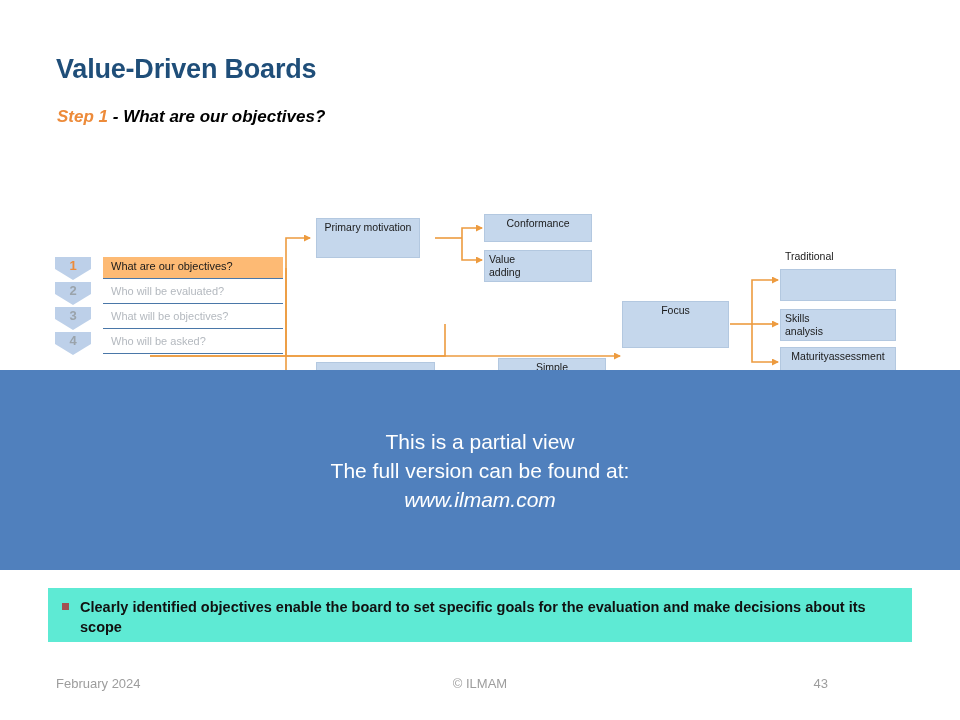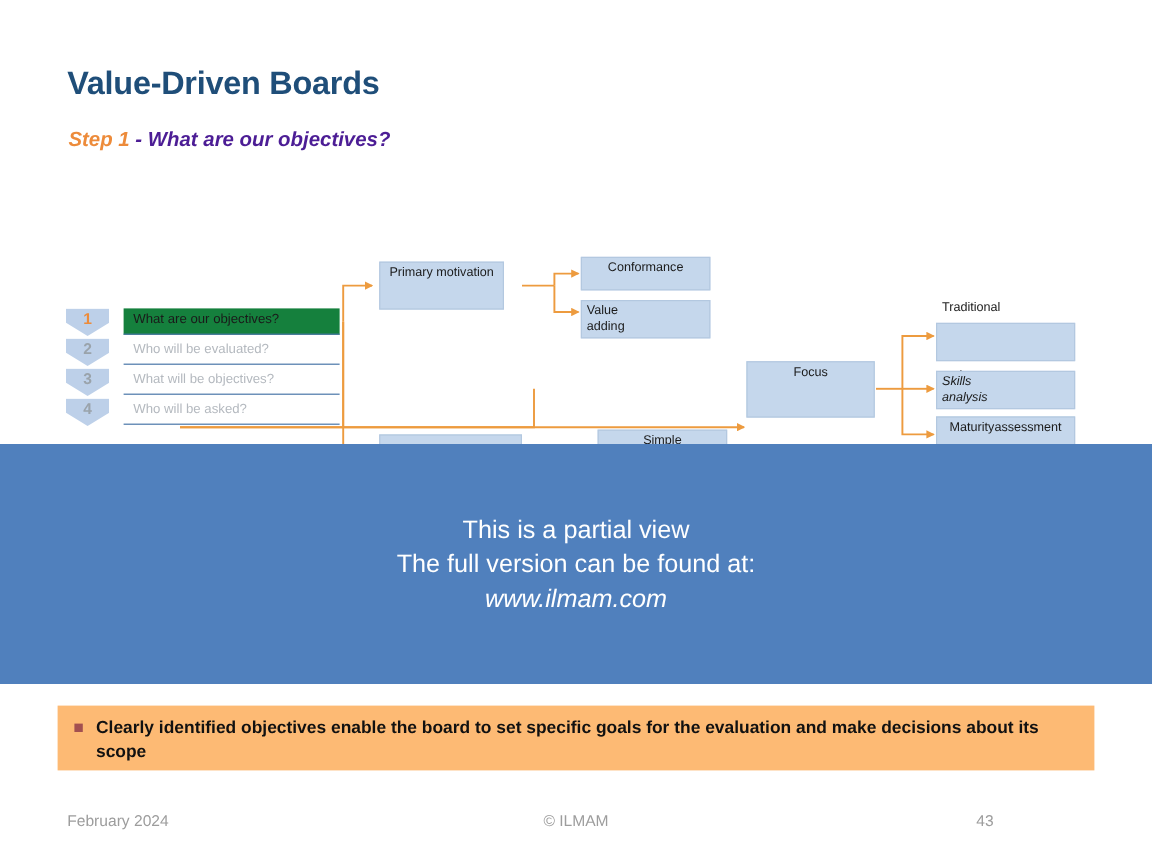--- a/index.html
+++ b/index.html
@@ -37,21 +37,21 @@
   #subtitle {
     position: absolute;
     left: 57px;
     top: 107px;
     font-size: 17px;
     font-weight: bold;
     font-style: italic;
     white-space: nowrap;
   }
   #subtitle .step-label { color: #ed8b3a; }
-  #subtitle .step-rest  { color: #4c1d95; font-style: italic; }
+  #subtitle .step-rest  { color: #000000; font-style: italic; }
 
   
   #diagram {
     position: absolute;
     left: 0; top: 150px;
     width: 960px; height: 420px;
   }
 
   
   .step-list {
@@ -92,21 +92,21 @@
     padding: 3px 0 0 8px;
     font-size: 11px;
     color: #b4b9bf;
     border-bottom: 1.4px solid #4a77a8;
     background: transparent;
     white-space: nowrap;
     overflow: hidden;
   }
   .step-row.active .step-text {
     color: #1a1a1a;
-    background: #15803d;
+    background: #fdba74;
   }
 
   
   .node {
     position: absolute;
     background: #c5d7ec;
     border: 1px solid #b3c8e0;
     box-sizing: border-box;
     display: flex;
     align-items: flex-start;
@@ -161,21 +161,21 @@
     font-style: italic;
   }
 
   
   #callout {
     position: absolute;
     left: 48px;
     top: 588px;
     width: 864px;
     height: 54px;
-    background: #fdba74;
+    background: #5eead4;
     box-sizing: border-box;
     padding: 9px 14px 0 14px;
     display: flex;
     z-index: 25;
   }
   #callout .bullet-mark {
     width: 7px; height: 7px;
     background: #a35050;
     margin: 6px 11px 0 0;
     flex: 0 0 auto;
@@ -293,21 +293,21 @@
 
     <div class="node" style="left:622px; top:151px; width:107px; height:47px;">
       <span>Focus</span>
     </div>
 
     <div class="node" style="left:780px; top:119px; width:116px; height:32px; flex-direction:column;gap:44px;">
       <span>Traditional</span>
       <span>review</span>
     </div>
 
-    <div class="node" style="left:780px; top:159px; width:116px; height:32px; flex-direction:column;font-style:italic;">
+    <div class="node" style="left:780px; top:159px; width:116px; height:32px; flex-direction:column;">
       <span>Skills</span>
       <span>analysis</span>
     </div>
 
     <div class="node" style="left:780px; top:197px; width:116px; height:32px; flex-direction:row;">
       <span>Maturity</span>
       <span>assessment</span>
     </div>
 
     <div class="node" style="left:498px; top:208px; width:108px; height:30px;">

